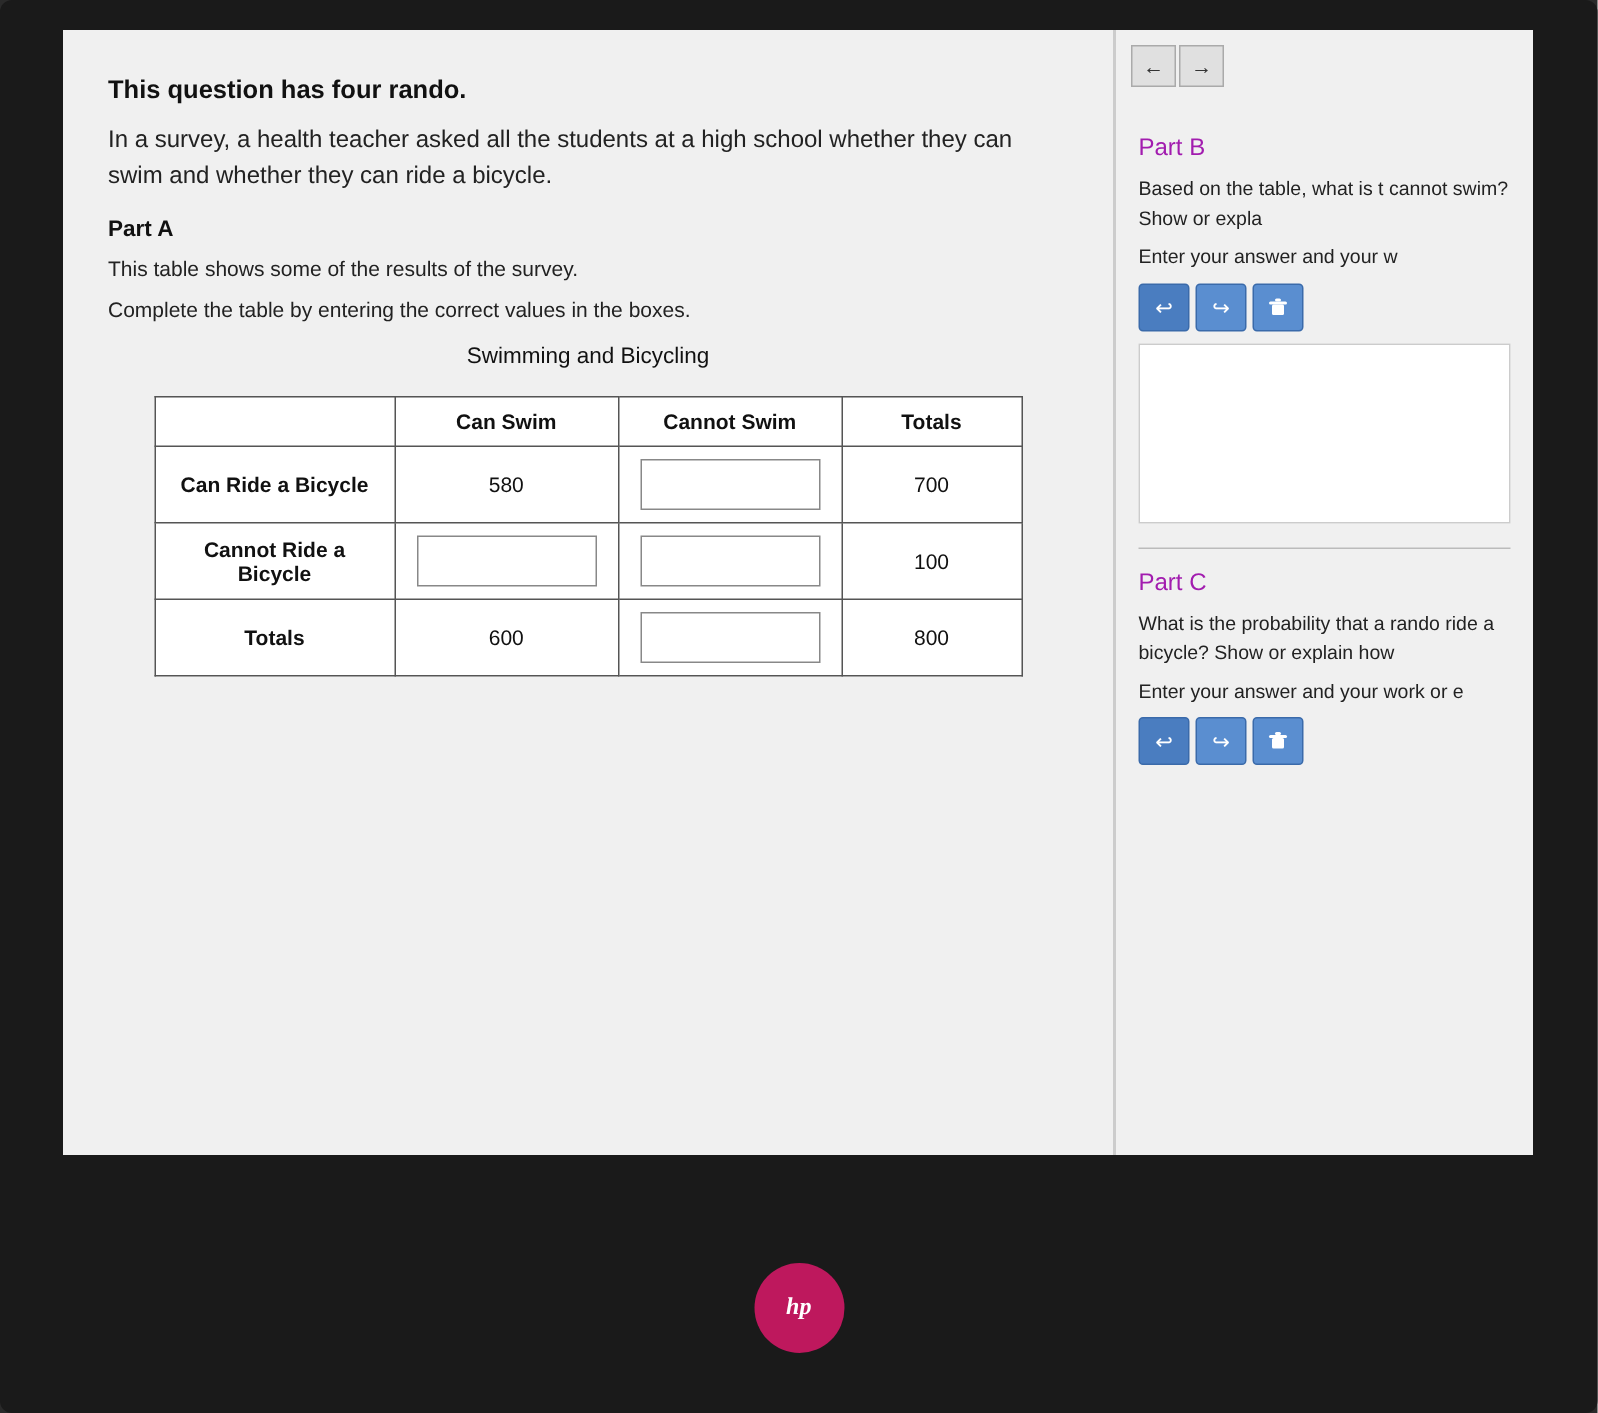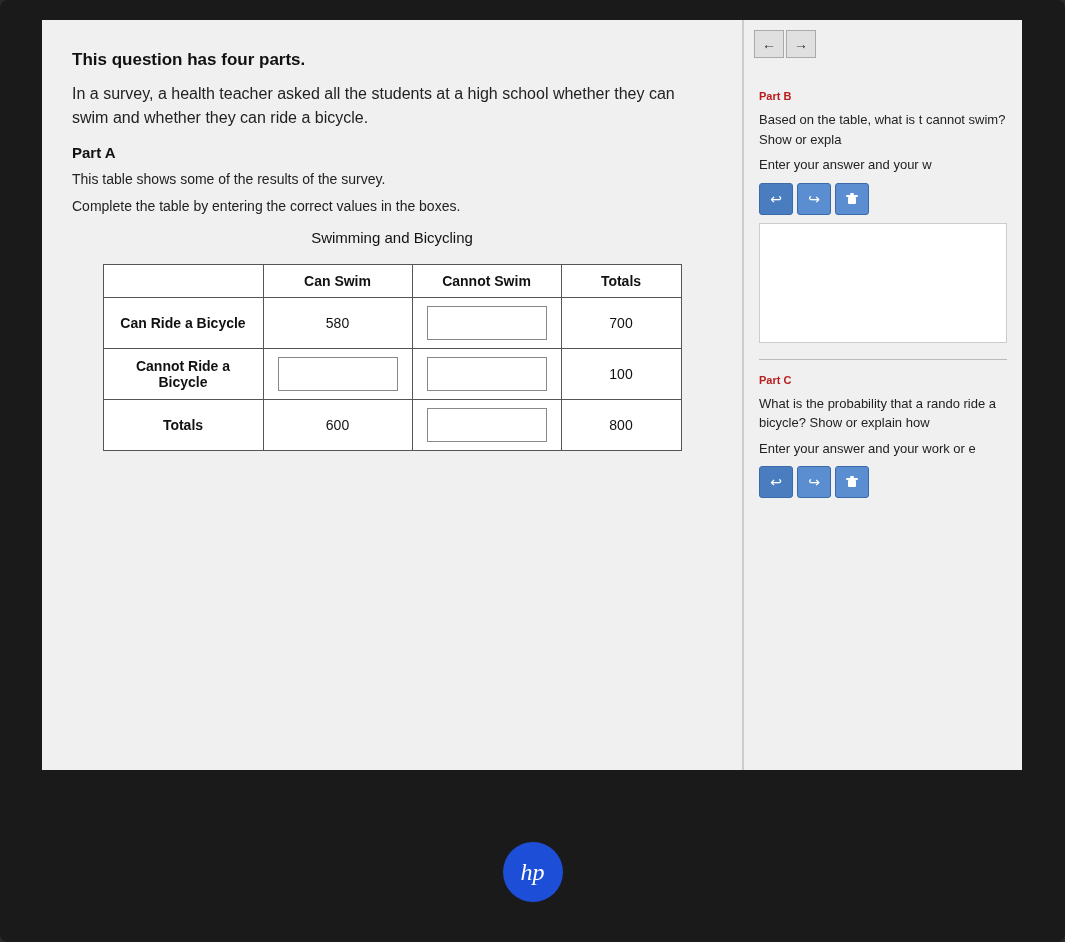--- a/index.html
+++ b/index.html
@@ -148,24 +148,24 @@
       justify-content: center;
     }
 
     input.input-cell {
       width: 120px;
       height: 34px;
     }
 
     
     .part-b-label {
-      font-size: 11px;
-      font-weight: bold;
+      font-size: 16px;
+      font-weight: normal;
       margin-bottom: 8px;
-      color: #b91c1c;
+      color: #a21caf;
     }
 
     .part-b-text {
       font-size: 13px;
       color: #222;
       line-height: 1.5;
       margin-bottom: 6px;
     }
 
     .answer-toolbar {
@@ -218,29 +218,29 @@
     }
 
     
     .hp-logo {
       position: absolute;
       bottom: 30px;
       left: 50%;
       transform: translateX(-50%);
       width: 60px;
       height: 60px;
-      background: #1d4ed8;
+      background: #be185d;
       border-radius: 50%;
       display: flex;
       align-items: center;
       justify-content: center;
       color: white;
       font-style: italic;
-      font-size: 24px;
-      font-weight: normal;
+      font-size: 16px;
+      font-weight: bold;
       font-family: 'Times New Roman', serif;
     }
 
     .screen-area {
       width: 980px;
       height: 750px;
       background: #ebebeb;
       display: flex;
       position: absolute;
       top: 20px;
@@ -248,21 +248,21 @@
     }
   </style>
 </head>
 <body>
 
 <div class="monitor-bezel">
   <div class="screen-area">
 
     <div class="left-panel">
 
-      <h2 class="question-header">This question has four parts.</h2>
+      <h2 class="question-header">This question has four rando.</h2>
 
       <p class="intro-text">In a survey, a health teacher asked all the students at a high school whether they can swim and whether they can ride a bicycle.</p>
 
       <p class="part-label">Part A</p>
 
       <p class="part-text">This table shows some of the results of the survey.</p>
 
       <p class="part-text">Complete the table by entering the correct values in the boxes.</p>
 
       <p class="table-title">Swimming and Bicycling</p>

